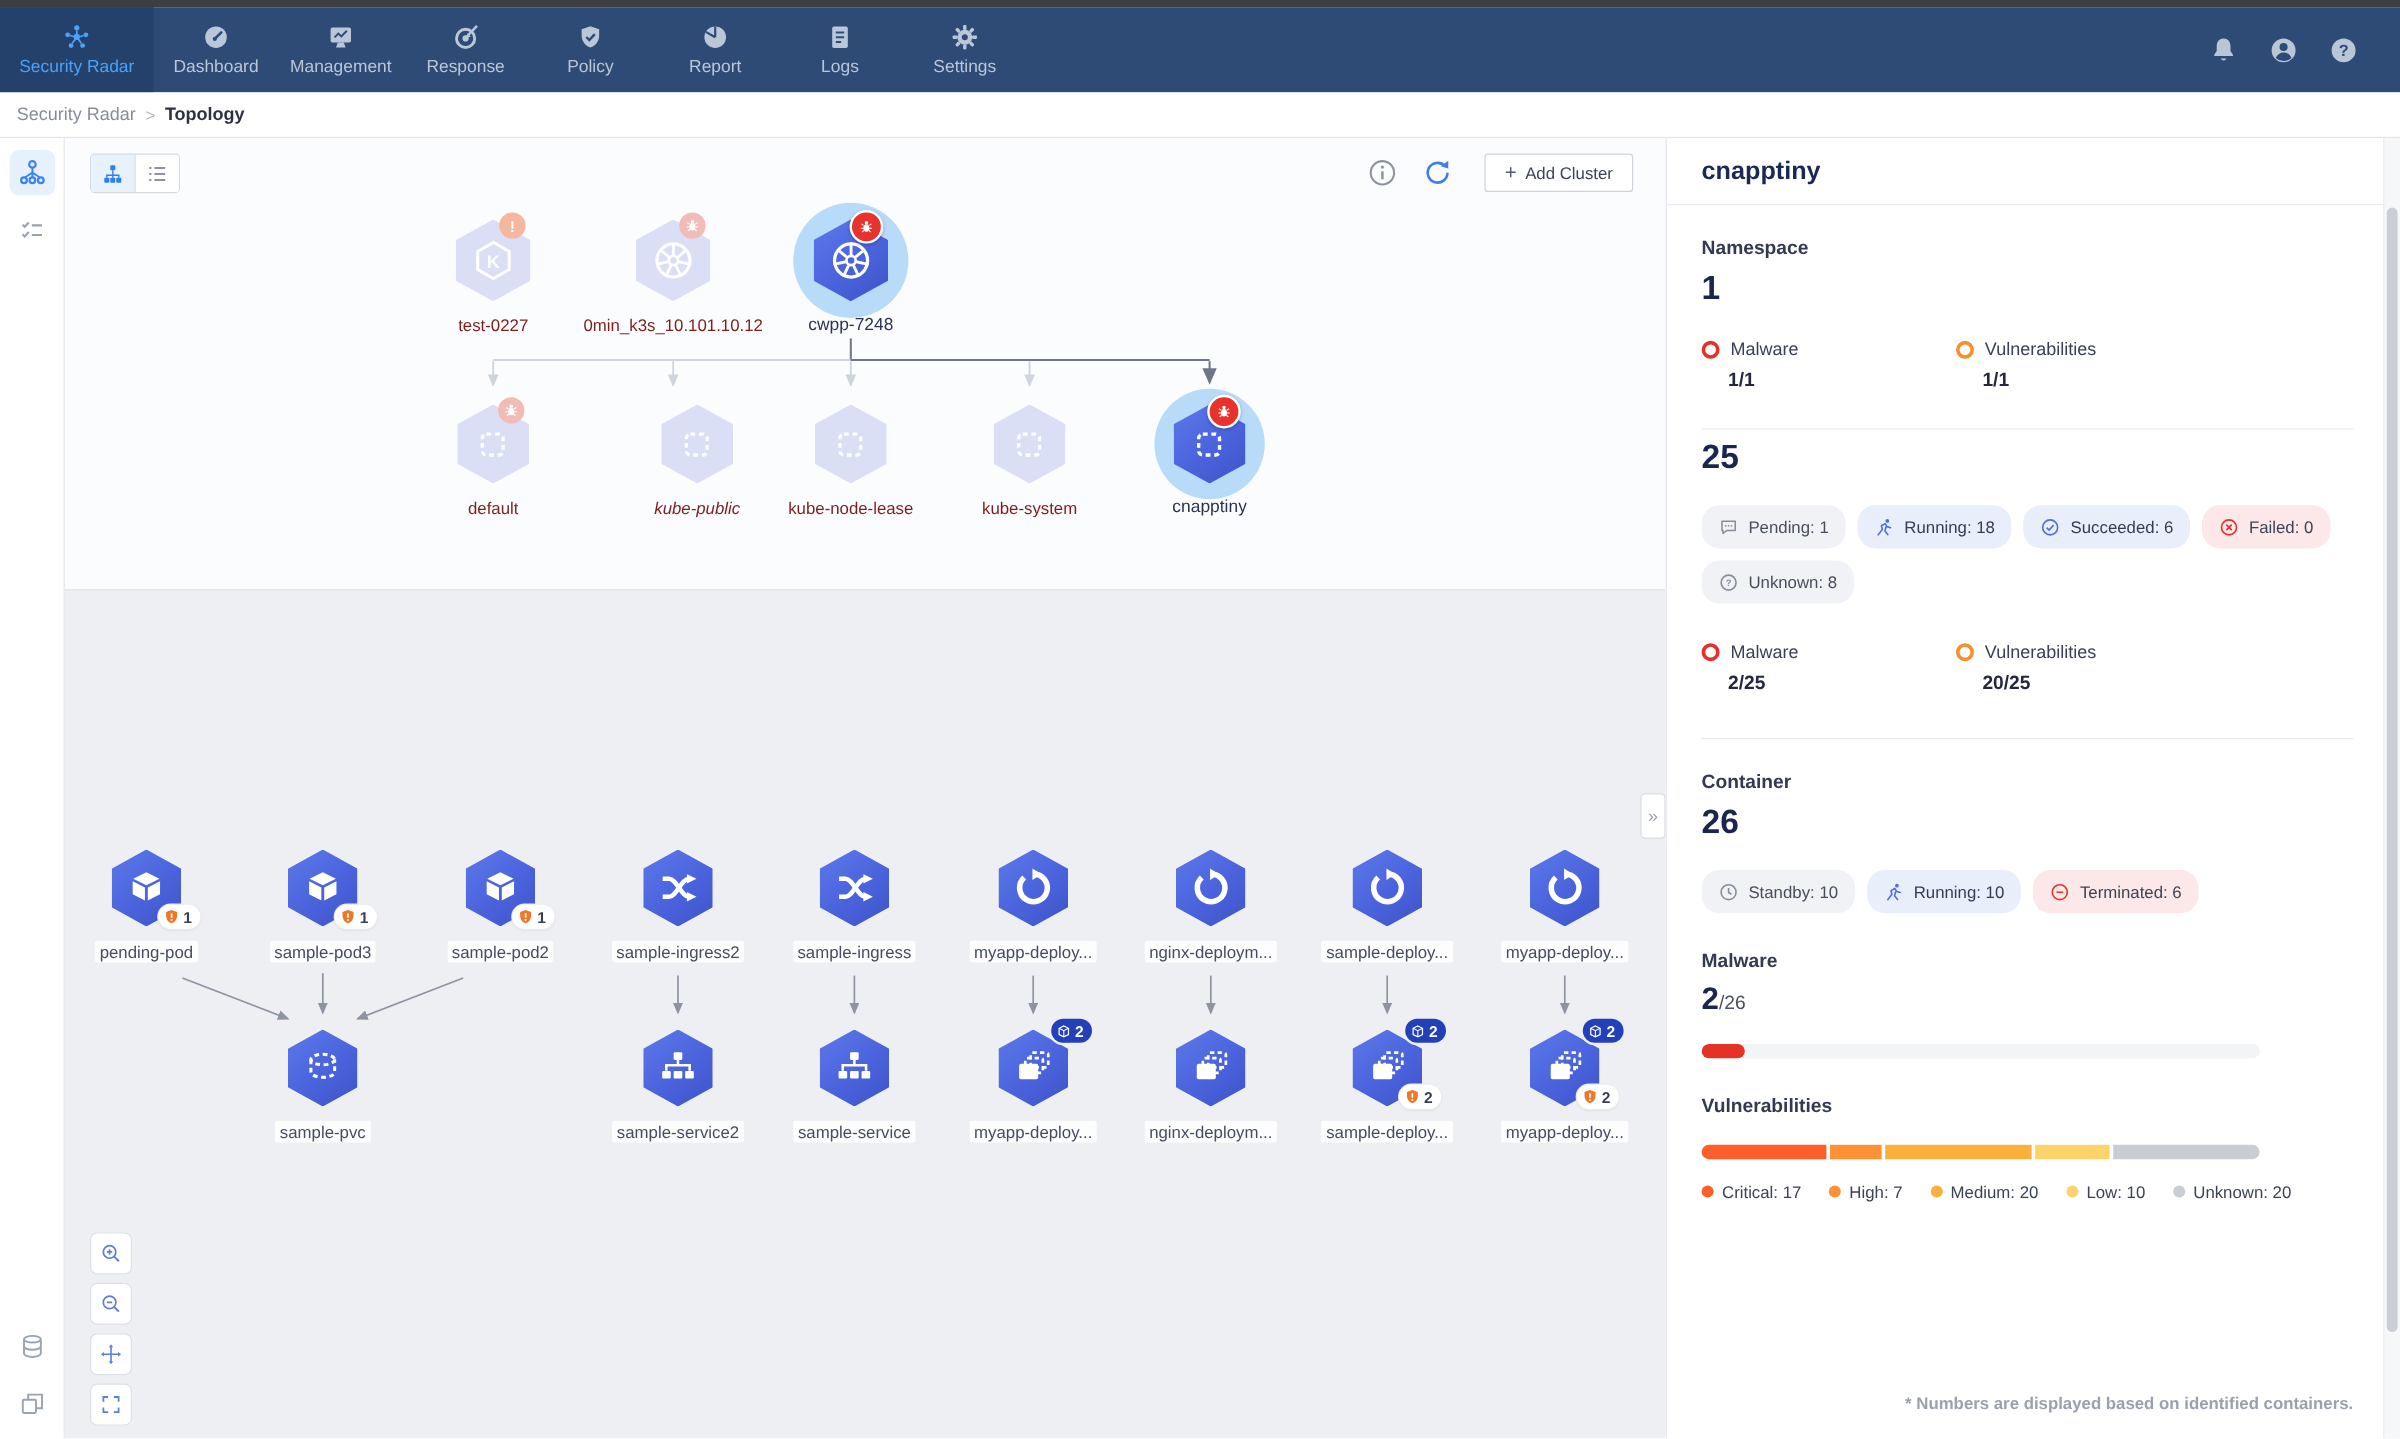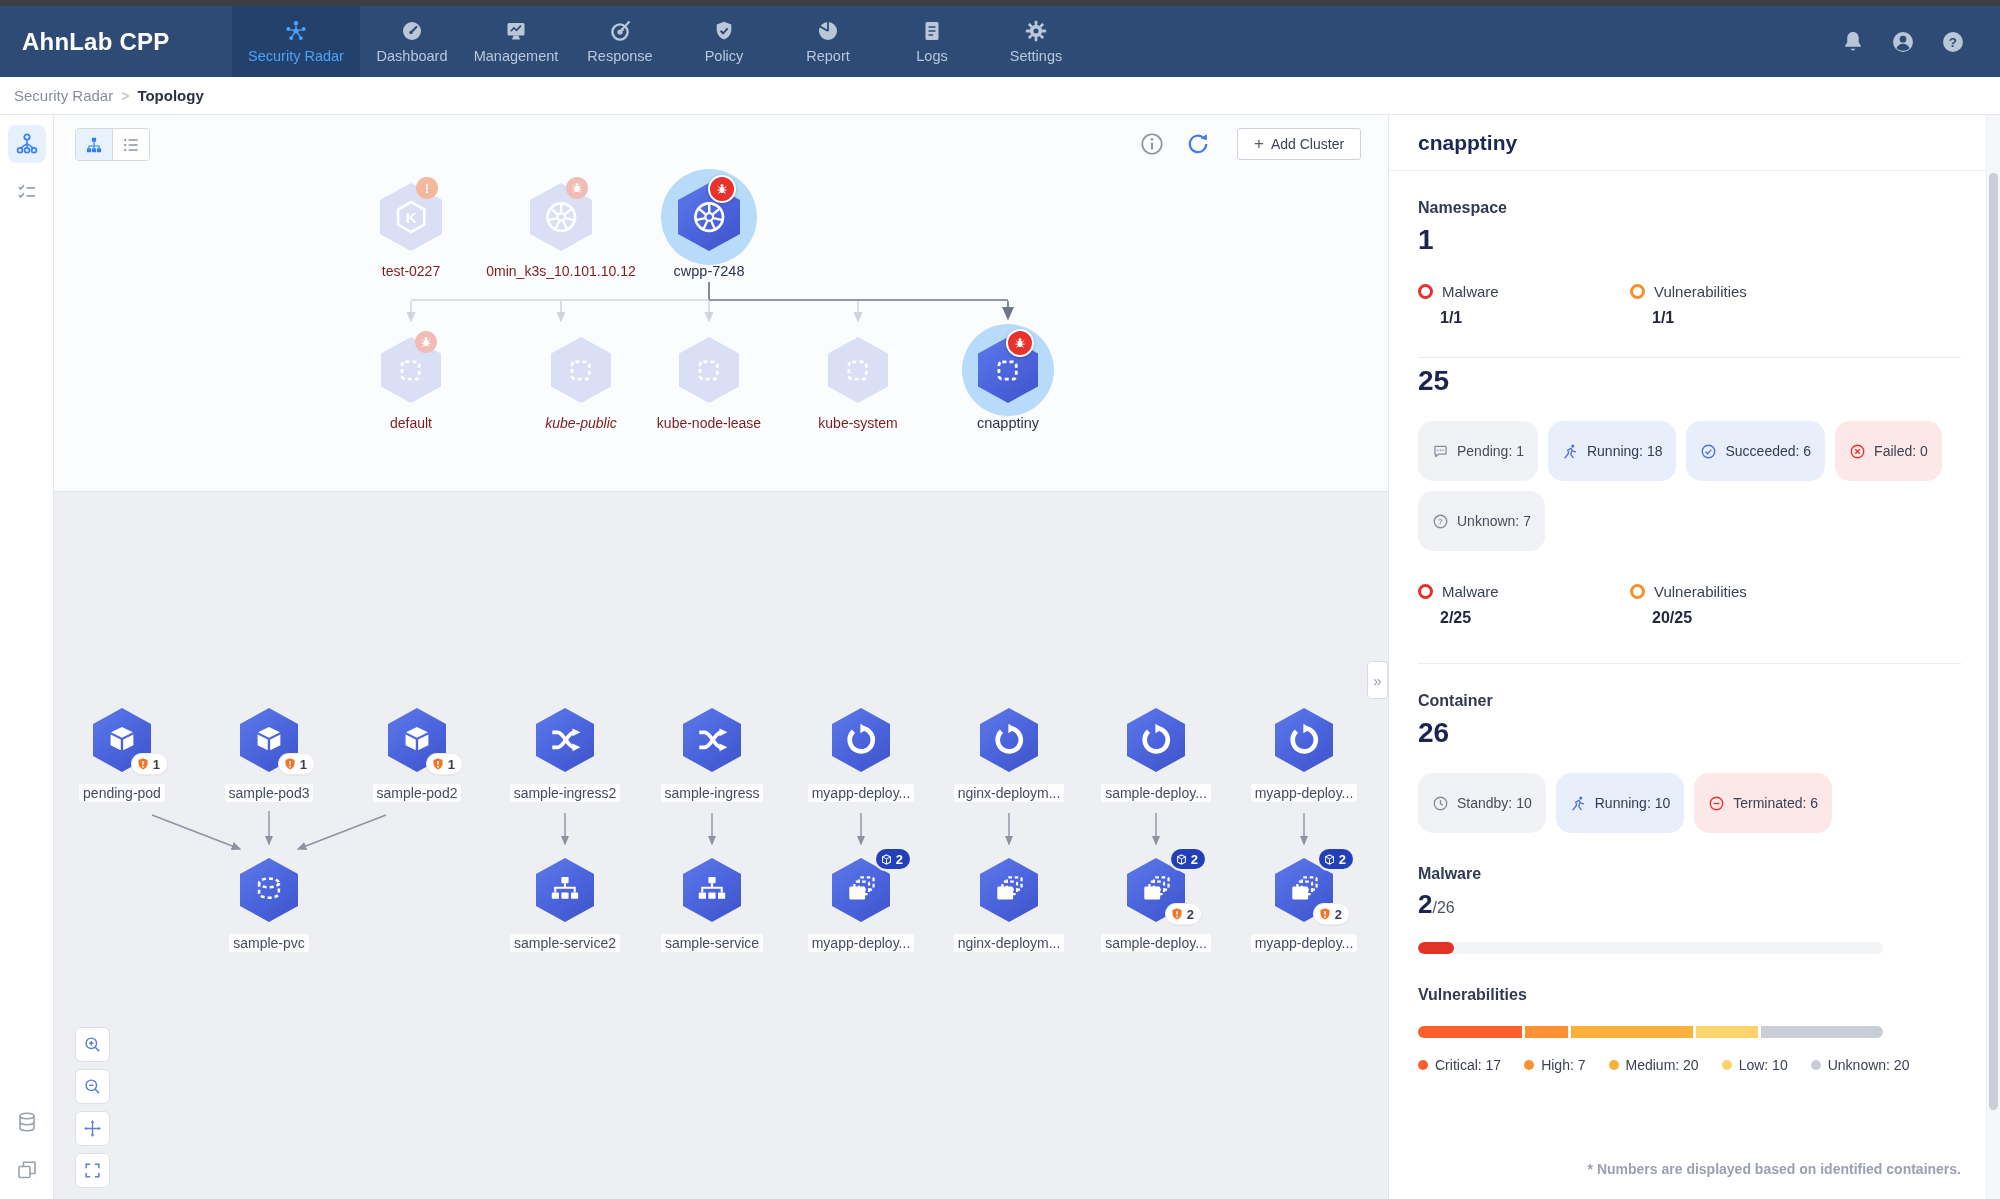--- a/index.html
+++ b/index.html
@@ -76,21 +76,21 @@
   .sec-count{margin-top:7px;font-size:28px;font-weight:bold;color:#1b2550;}
   .mv-row{display:flex;margin-top:27px;}
   .mv-col{width:212px;}
   .mv-head{display:flex;align-items:center;gap:9px;font-size:15px;color:#3a4154;}
   .dot{width:9px;height:9px;border-radius:50%;box-sizing:content-box;}
   .dot-red{border:3.5px solid #e8302a;}
   .dot-orange{border:3.5px solid #f78f2e;}
   .mv-val{margin-top:9px;padding-left:22px;font-size:16px;font-weight:bold;color:#23283d;}
   .sec-divider{height:1px;background:#e9ebef;margin-top:30px;}
   .badges{margin-top:24px;display:flex;flex-wrap:wrap;gap:10px;max-width:540px;}
-  .pill{display:inline-flex;align-items:center;gap:8px;height:28px;border-radius:15px;padding:16px 14px;font-size:14px;white-space:nowrap;text-align:right;}
+  .pill{display:inline-flex;align-items:center;gap:8px;height:28px;border-radius:15px;padding:4px 14px;font-size:14px;white-space:nowrap;text-align:right;}
   .pill .icon{width:17px;height:17px;}
   .pill-gray{background:#f1f2f5;color:#474d5c;}
   .pill-gray .icon{color:#868d9b;}
   .pill-blue{background:#e9eefb;color:#333c52;}
   .pill-blue .icon{color:#4f6fe0;}
   .pill-red{background:#fce8e8;color:#3c4254;}
   .pill-red .icon{color:#e4342c;}
   .stat-label{margin-top:32px;font-size:16px;font-weight:bold;color:#323950;}
   .stat-num{margin-top:6px;}
   .stat-num .num{font-size:26px;font-weight:bold;color:#1b2550;}
@@ -111,21 +111,20 @@
   .scrollbar{position:absolute;left:1986px;top:115px;width:14px;height:1084px;background:#f6f7f9;border-left:1px solid #ebedf0;box-sizing:border-box;}
   .scroll-thumb{position:absolute;left:2px;top:58px;width:9px;height:937px;background:#cbced4;border-radius:5px;}
 </style>
 </head>
 <body>
 
 <div class="app">
   <div class="window-strip"></div>
 
   <header class="topbar">
-    <div class="logo">AhnLab CPP</div>
     <nav class="nav-tabs" id="nav-tabs">
         <div class="nav-tab active">
           <span class="icon">
             <svg viewBox="0 0 24 24">
               <path d="M12 6.4v3M6.3 10.6l3.4 1M17.7 10.6l-3.4 1M8.2 17l2.6-3.4M15.8 17l-2.6-3.4" stroke="currentColor" stroke-width="1.4" fill="none"></path>
               <circle cx="12" cy="4.2" r="2.2" fill="currentColor"></circle>
               <circle cx="4.4" cy="10" r="2" fill="currentColor"></circle>
               <circle cx="19.6" cy="10" r="2" fill="currentColor"></circle>
               <circle cx="7.2" cy="19" r="2" fill="currentColor"></circle>
               <circle cx="16.8" cy="19" r="2" fill="currentColor"></circle>
@@ -911,21 +910,21 @@
               </span>
               <span>Failed: 0</span>
             </span>
             <span class="pill pill-gray">
               <span class="icon">
                 <svg viewBox="0 0 24 24">
                   <circle cx="12" cy="12" r="8.8" fill="none" stroke="currentColor" stroke-width="1.9"></circle>
                   <text x="12" y="16" text-anchor="middle" font-size="11" font-weight="bold" fill="currentColor">?</text>
                 </svg>
               </span>
-              <span>Unknown: 7</span>
+              <span>Unknown: 8</span>
             </span>
           </div>
         <div class="mv-row" style="margin-top:32px;">
           <div class="mv-col">
             <div class="mv-head">
                 <span class="dot dot-red"></span>
                 <span>Malware</span>
               </div>
             <div class="mv-val">2/25</div>
           </div>

